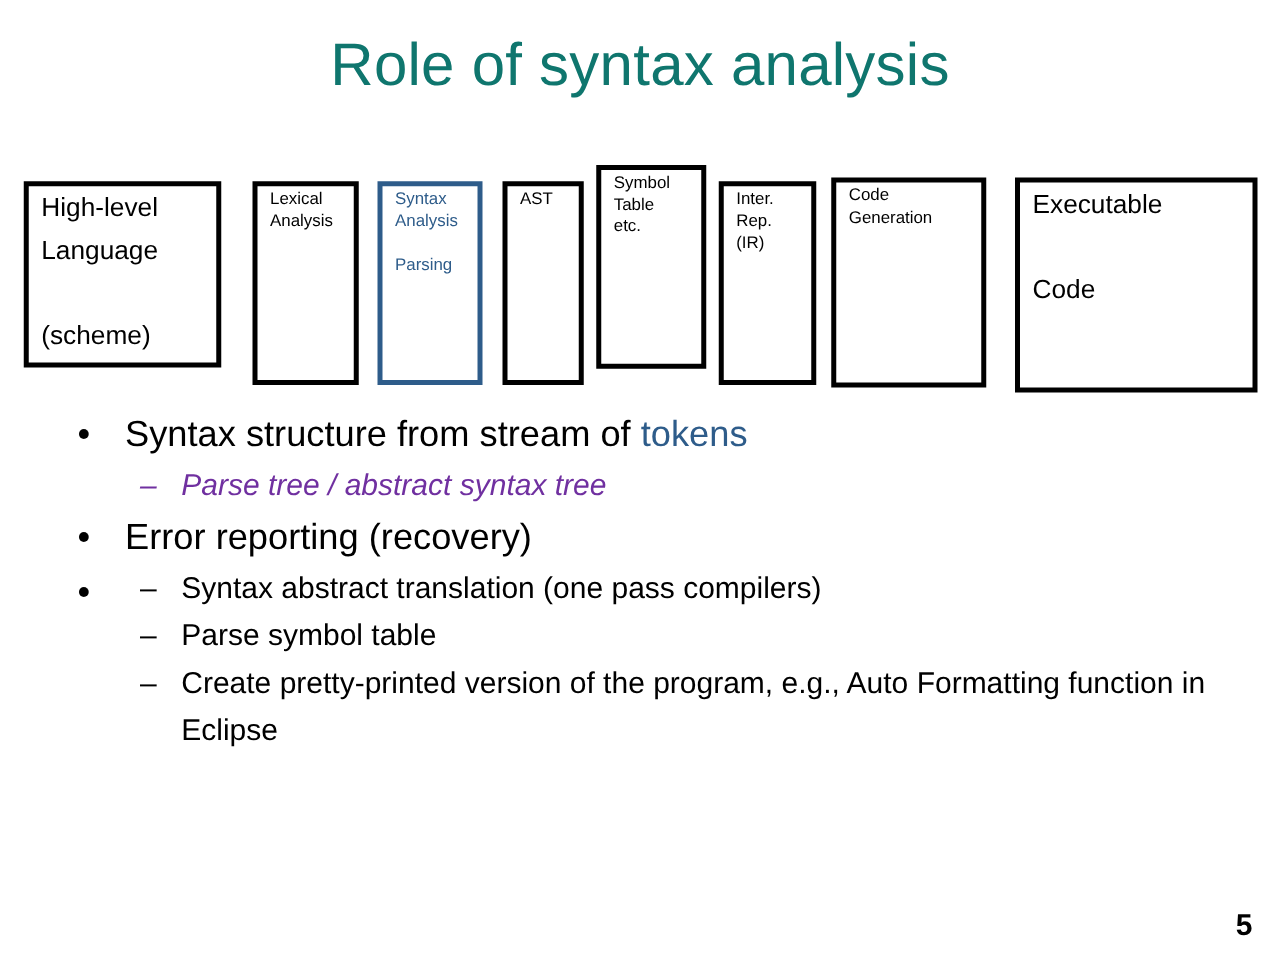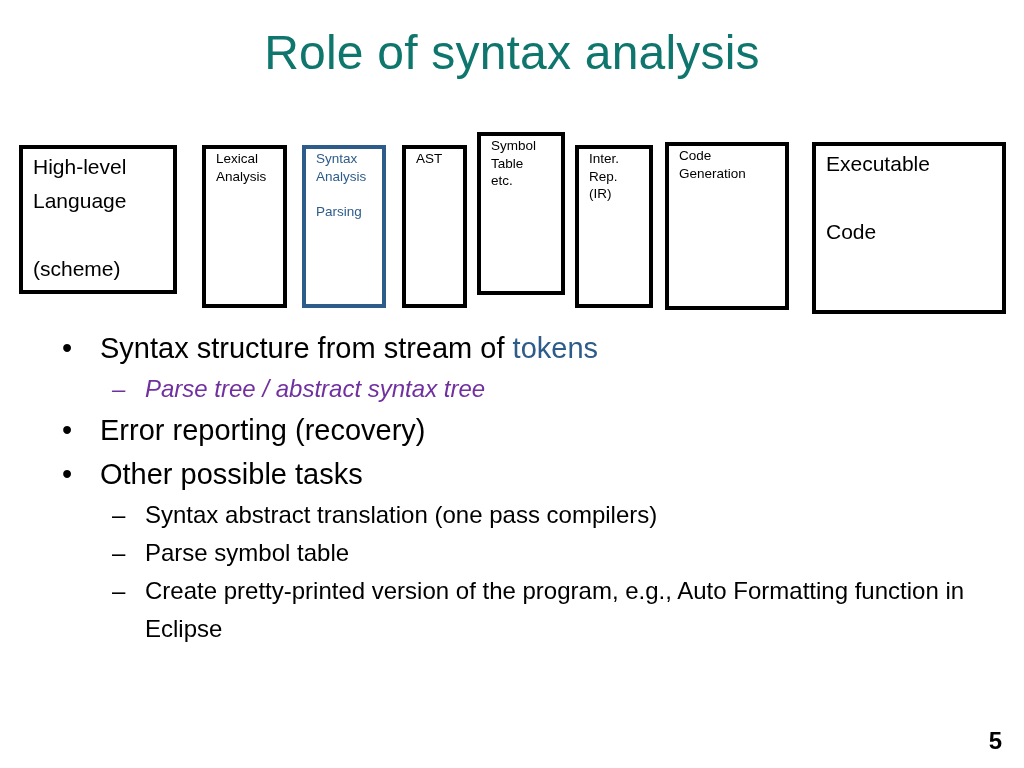--- a/index.html
+++ b/index.html
@@ -204,21 +204,20 @@
     <span class="purple">Parse tree / abstract syntax tree</span>
   </div>
 
   <div class="row lvl1">
     <span class="marker">•</span>
     <span>Error reporting (recovery)</span>
   </div>
 
   <div class="row lvl1">
     <span class="marker">•</span>
-    <span>Other possible tasks</span>
   </div>
 
   <div class="row lvl2">
     <span class="marker">–</span>
     <span>Syntax abstract translation (one pass compilers)</span>
   </div>
 
   <div class="row lvl2">
     <span class="marker">–</span>
     <span>Parse symbol table</span>

